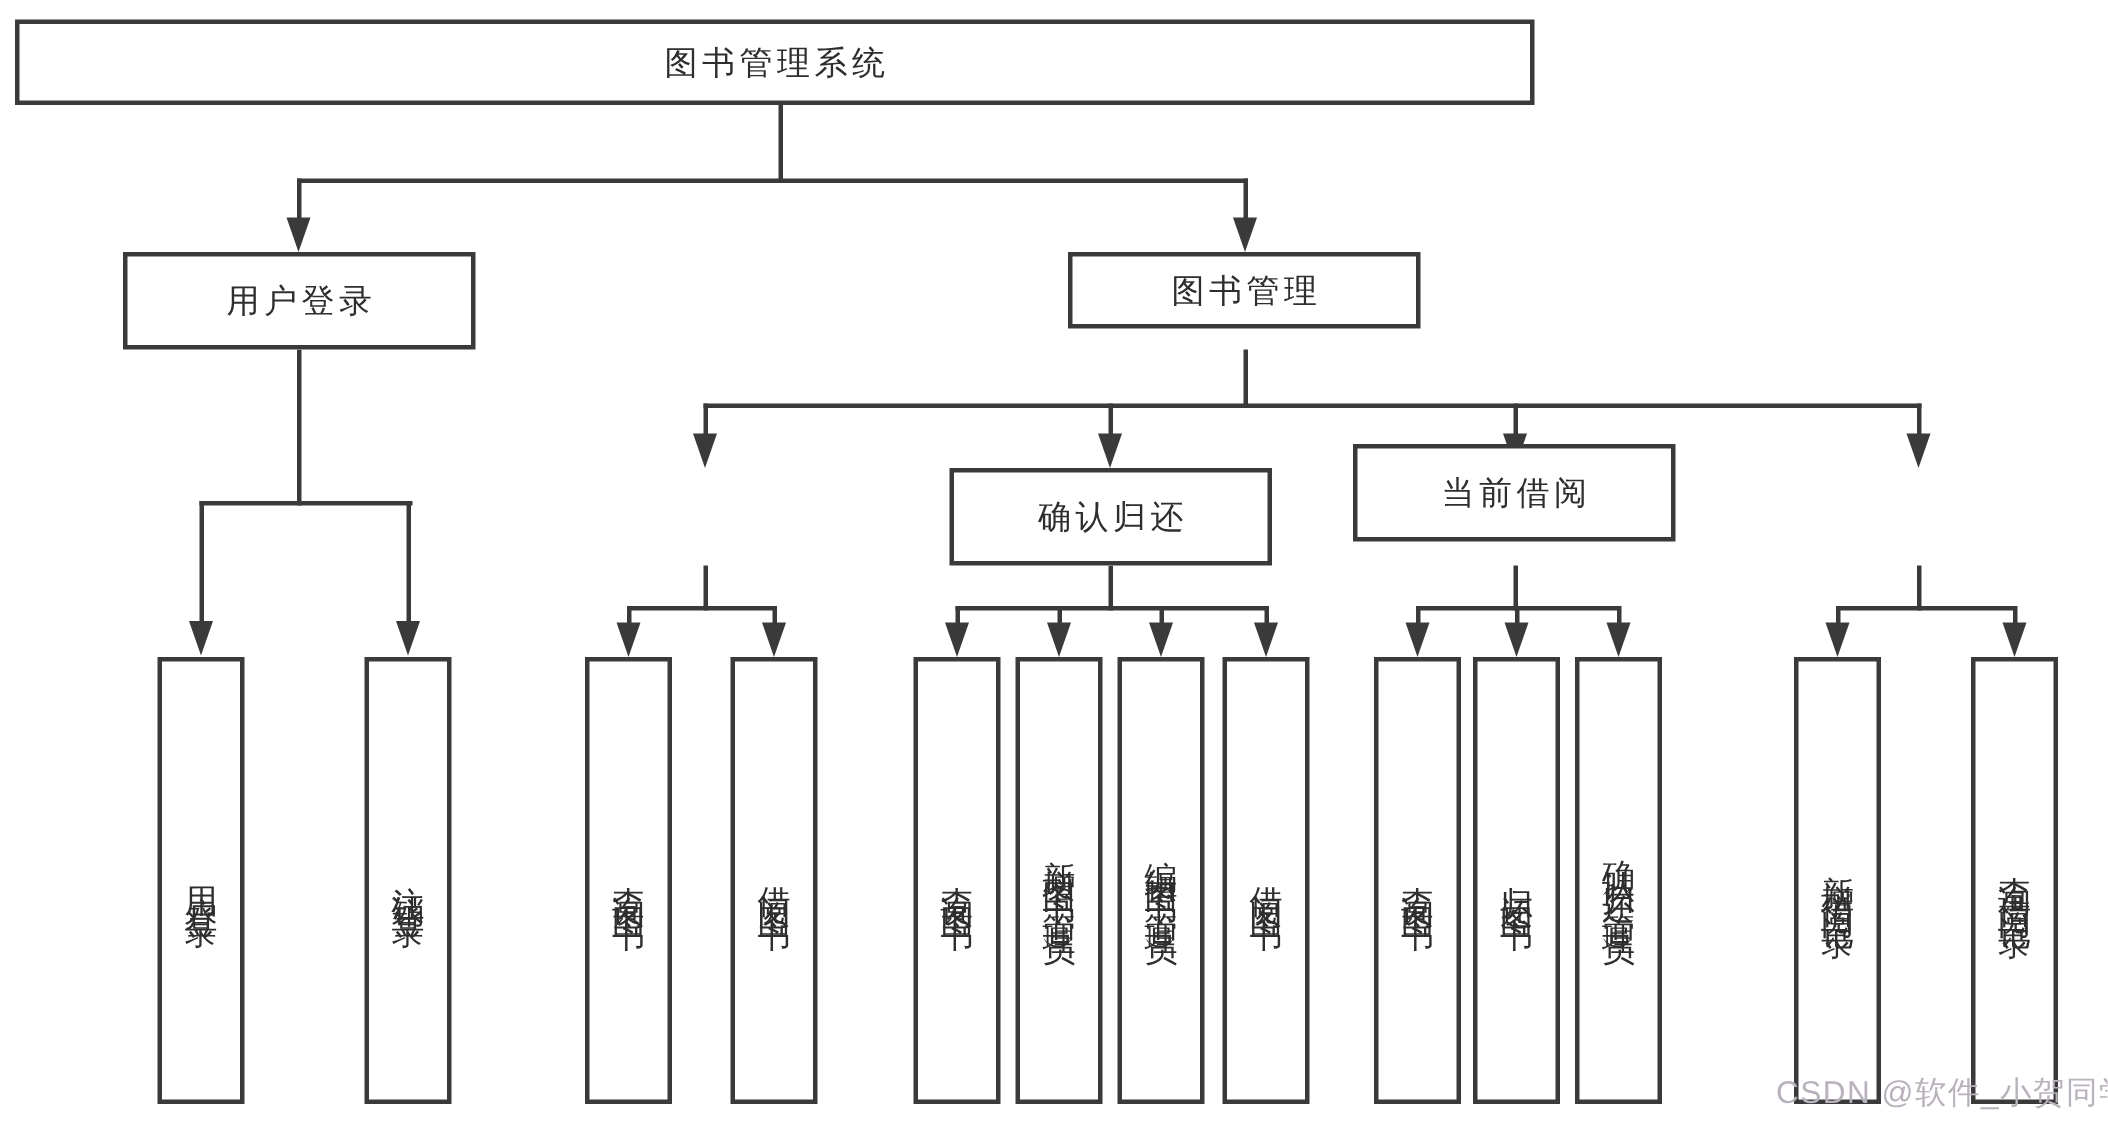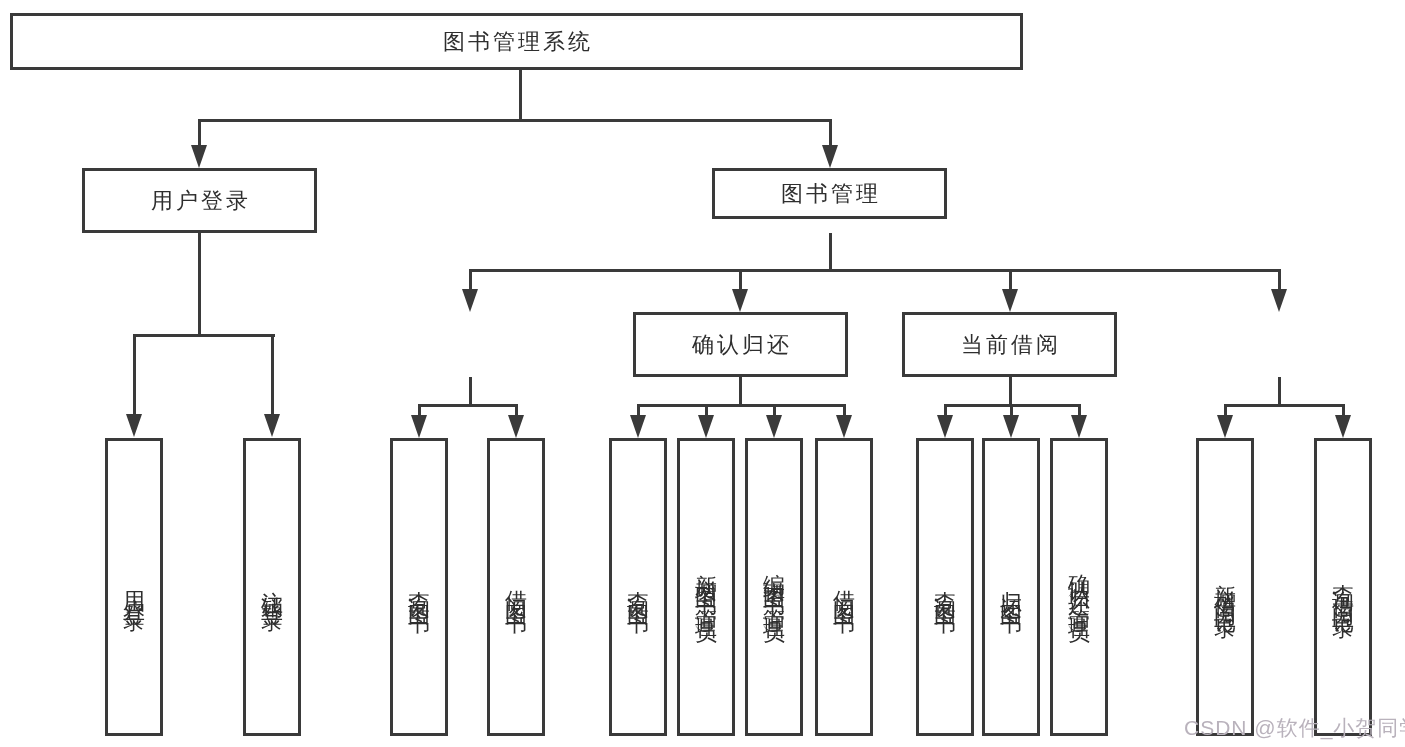--- a/index.html
+++ b/index.html
@@ -103,21 +103,21 @@
   <div class="ln" style="left:739px;top:269px;width:3px;height:22px"></div>
   <div class="ah" style="left:732px;top:289px"></div>
   <div class="ln" style="left:1009px;top:269px;width:3px;height:22px"></div>
   <div class="ah" style="left:1002px;top:289px"></div>
   <div class="ln" style="left:1278px;top:269px;width:3px;height:22px"></div>
   <div class="ah" style="left:1271px;top:289px"></div>
 
   <div class="node h" style="left:633px;top:312px;width:215px;height:65px">
     <span>确认归还</span>
   </div>
-  <div class="node h" style="left:902px;top:312px;width:215px;height:65px">
+  <div class="node h" style="left:902px;top:296px;width:215px;height:65px">
     <span>当前借阅</span>
   </div>
 
   <div class="ln" style="left:469px;top:377px;width:3px;height:30px"></div>
   <div class="ln" style="left:418px;top:404px;width:100px;height:3px"></div>
   <div class="ln" style="left:418px;top:404px;width:3px;height:12px"></div>
   <div class="ah" style="left:411px;top:415px"></div>
   <div class="ln" style="left:515px;top:404px;width:3px;height:12px"></div>
   <div class="ah" style="left:508px;top:415px"></div>
 

